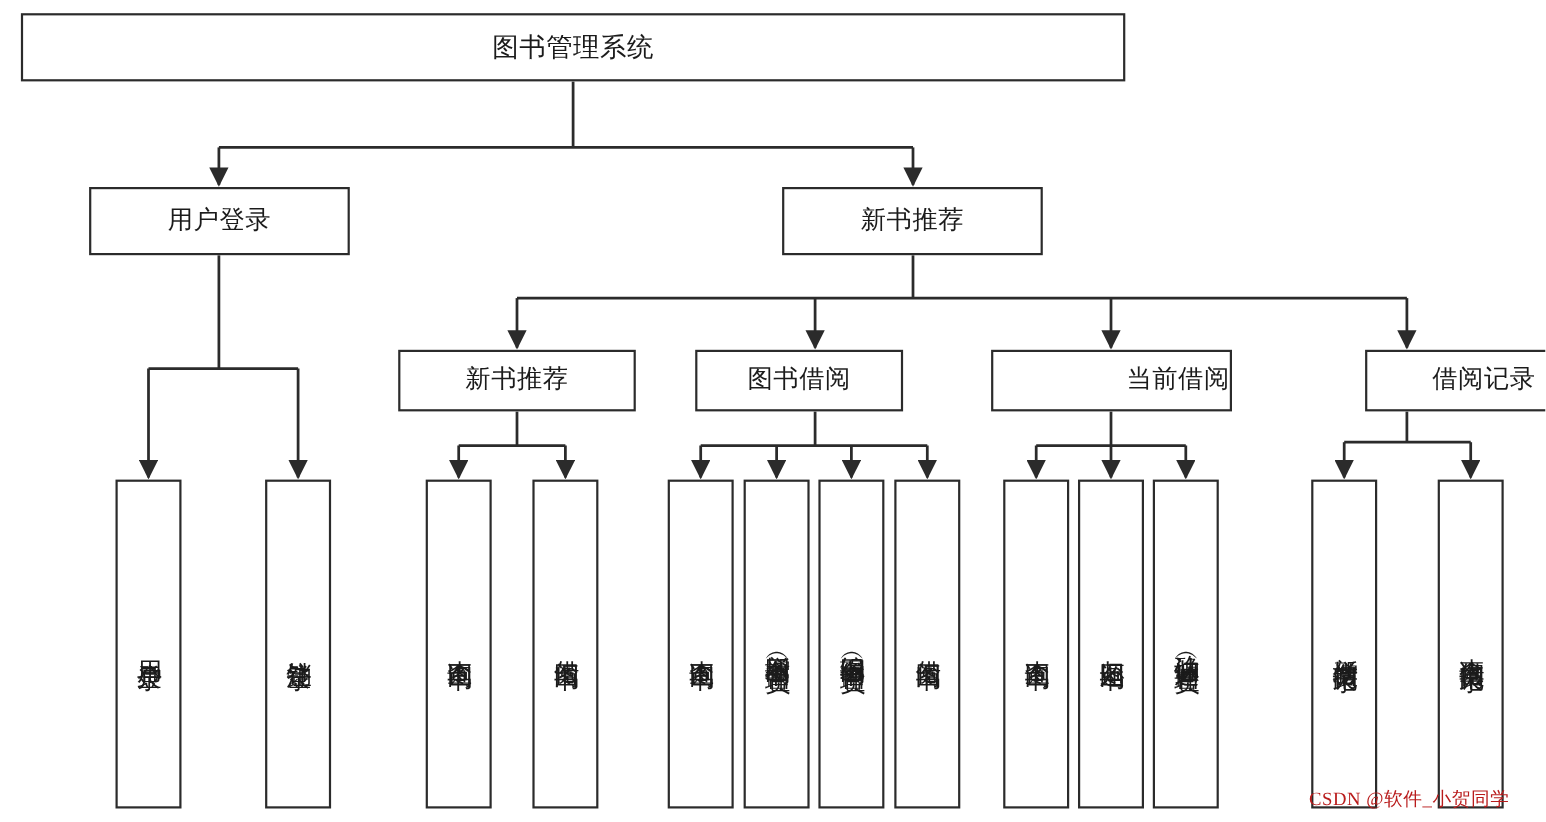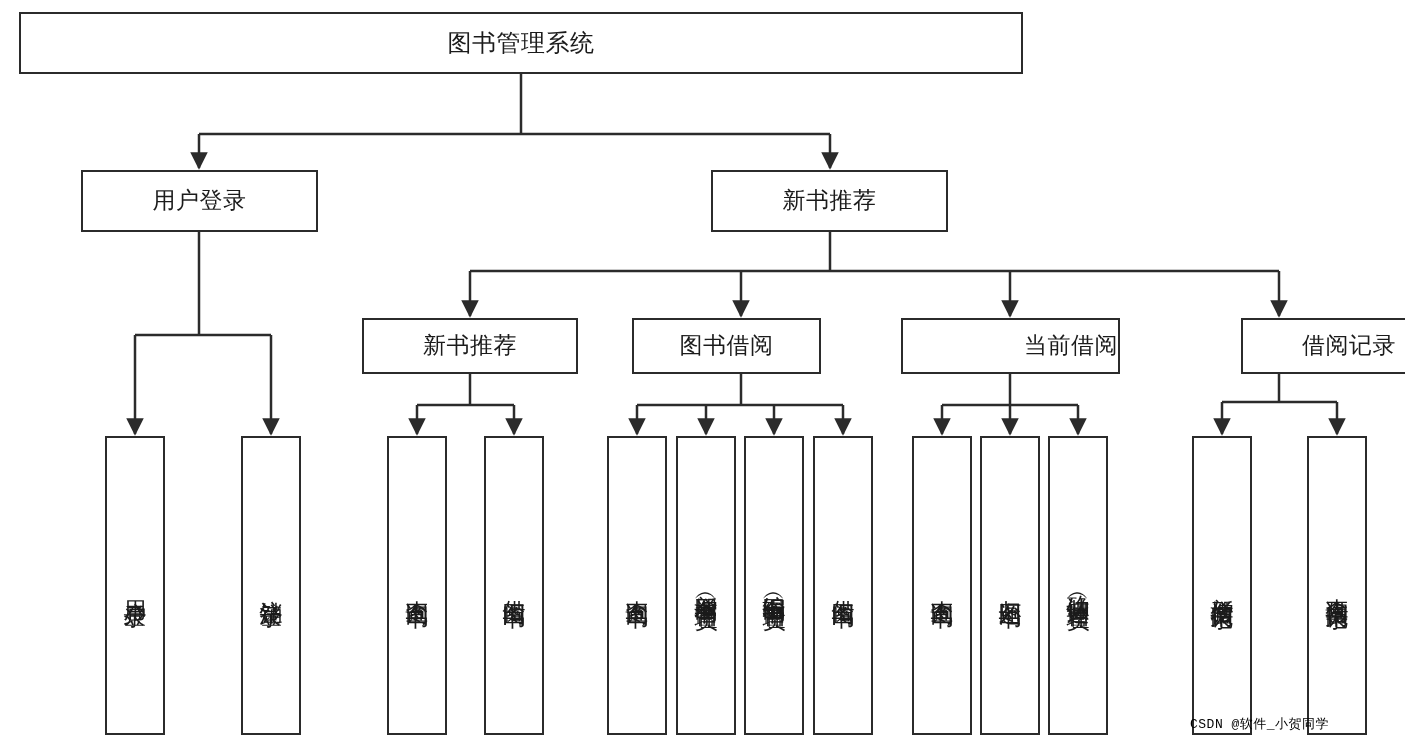--- a/index.html
+++ b/index.html
@@ -51,26 +51,26 @@
   .node.vert .label {
     writing-mode: vertical-rl;
     text-orientation: upright;
     font-size: 23px;
     letter-spacing: 2px;
     white-space: nowrap;
   }
   .node.root .label { font-size: 24px; }
   .watermark {
     position: absolute;
-    color: #000000;
-    font-size: 13px;
+    color: #b91c1c;
+    font-size: 17px;
     letter-spacing: 0.5px;
     white-space: nowrap;
     pointer-events: none;
-    font-family: Liberation Mono, monospace;
+    font-family: Liberation Serif, serif;
   }
 </style>
 </head>
 <body>
 
 <div id="canvas">
 
   <svg id="edges" viewBox="0 0 1405 747" xmlns="http://www.w3.org/2000/svg">
     <defs>
       <marker id="arrow" viewBox="0 0 10 10" refX="9" refY="5" markerWidth="7" markerHeight="7" orient="auto-start-reverse">

